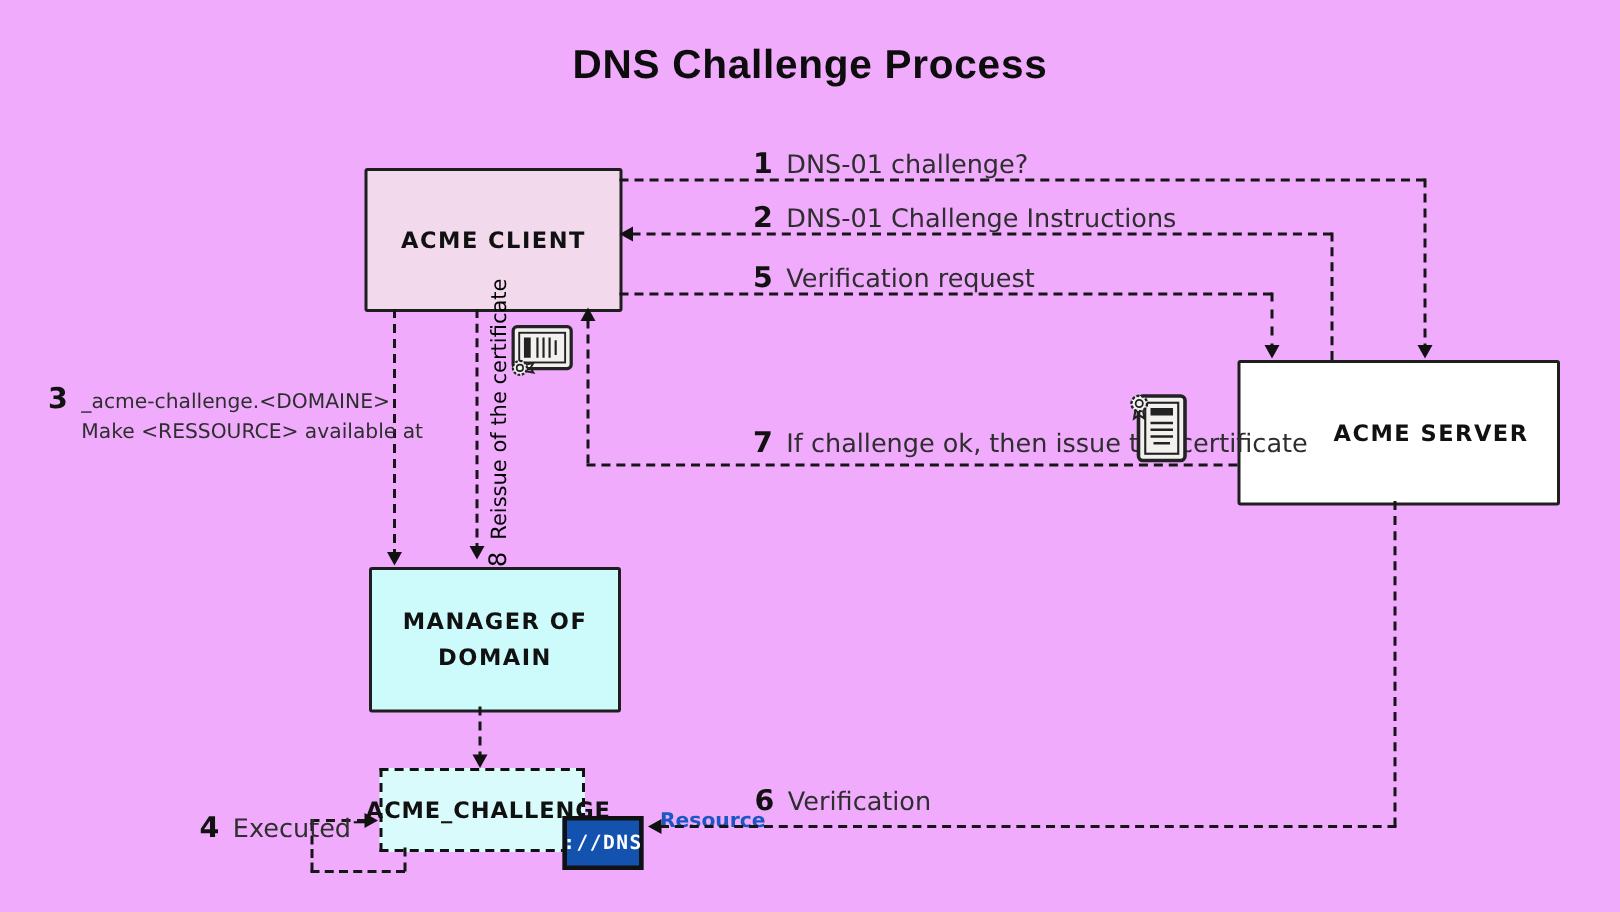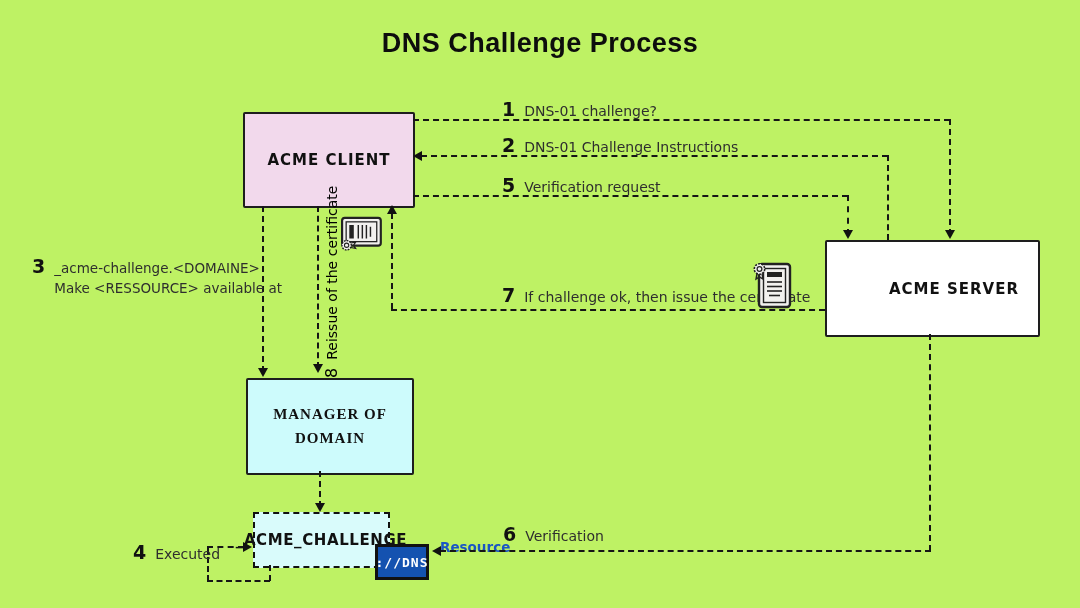--- a/index.html
+++ b/index.html
@@ -1,48 +1,48 @@
 <!DOCTYPE html>
 <html><head>
 <meta charset="utf-8">
 <style>
   html,body{margin:0;padding:0;}
   body{background:#f0efed;font-family:"DejaVu Sans",sans-serif;}
-  .canvas{position:relative;width:1080px;height:608px;background:#bef264;overflow:hidden;}
+  .canvas{position:relative;width:1080px;height:608px;background:#f0abfc;overflow:hidden;}
 
   .title{position:absolute;left:0;top:28px;width:100%;text-align:center;
     font-family:"Liberation Sans",sans-serif;font-weight:800;font-size:27px;
     letter-spacing:.5px;color:#0d0d0d;}
 
   .box{position:absolute;border:2px solid #1e1e1e;border-radius:2px;
     display:flex;align-items:center;justify-content:center;text-align:center;
     font-weight:bold;color:#111;letter-spacing:1px;font-size:15px;}
   .box-client{left:243px;top:112px;width:168px;height:92px;background:#f2d9ec;}
   .box-server{left:825px;top:240px;width:168px;height:93px;background:#ffffff;padding-left:43px;}
-  .box-manager{left:246px;top:378px;width:164px;height:93px;background:#cdfbfc;line-height:1.55;font-family:Liberation Serif, serif;}
+  .box-manager{left:246px;top:378px;width:164px;height:93px;background:#cdfbfc;line-height:1.55;}
   .box-manager span{display:block;width:150px;}
   .box-challenge{left:253px;top:512px;width:133px;height:52px;background:#d9fbfb;
     border:2px dashed #111;font-size:15px;letter-spacing:.6px;border-radius:0;}
   .dns-badge{position:absolute;left:375px;top:544px;width:48px;height:30px;background:#1452b0;
     border:3px solid #111;color:#fff;display:flex;align-items:center;justify-content:center;
     font-weight:bold;font-size:13px;letter-spacing:1px;z-index:4;font-family:"DejaVu Sans Mono",monospace;}
   .resource-label{position:absolute;left:440px;top:539px;color:#1a56c4;font-weight:bold;font-size:13.5px;}
 
   .hline{position:absolute;height:0;border-top:2px dashed #161616;}
   .vline{position:absolute;width:0;border-left:2px dashed #161616;}
 
   .arr{position:absolute;width:0;height:0;}
   .arr-down{border-left:5px solid transparent;border-right:5px solid transparent;border-top:9px solid #111;}
   .arr-up{border-left:5px solid transparent;border-right:5px solid transparent;border-bottom:9px solid #111;}
   .arr-left{border-top:5px solid transparent;border-bottom:5px solid transparent;border-right:9px solid #111;}
   .arr-right{border-top:5px solid transparent;border-bottom:5px solid transparent;border-left:9px solid #111;}
 
   .step{position:absolute;display:flex;align-items:baseline;gap:9px;white-space:nowrap;}
   .step .num{font-weight:bold;font-size:19px;color:#111;}
-  .step .txt{font-size:14px;color:#2e2e2e;}
+  .step .txt{font-size:17px;color:#2e2e2e;}
   .step .txt2{font-size:13.5px;color:#2e2e2e;line-height:1.45;}
 
   .step-vertical{position:absolute;left:322px;top:378px;transform:rotate(-90deg);
     transform-origin:0 0;display:flex;align-items:baseline;gap:8px;white-space:nowrap;}
 
   .cert-icon{position:absolute;}
   .cert-rot{transform:rotate(-90deg);}
 </style>
 </head>
 <body>

